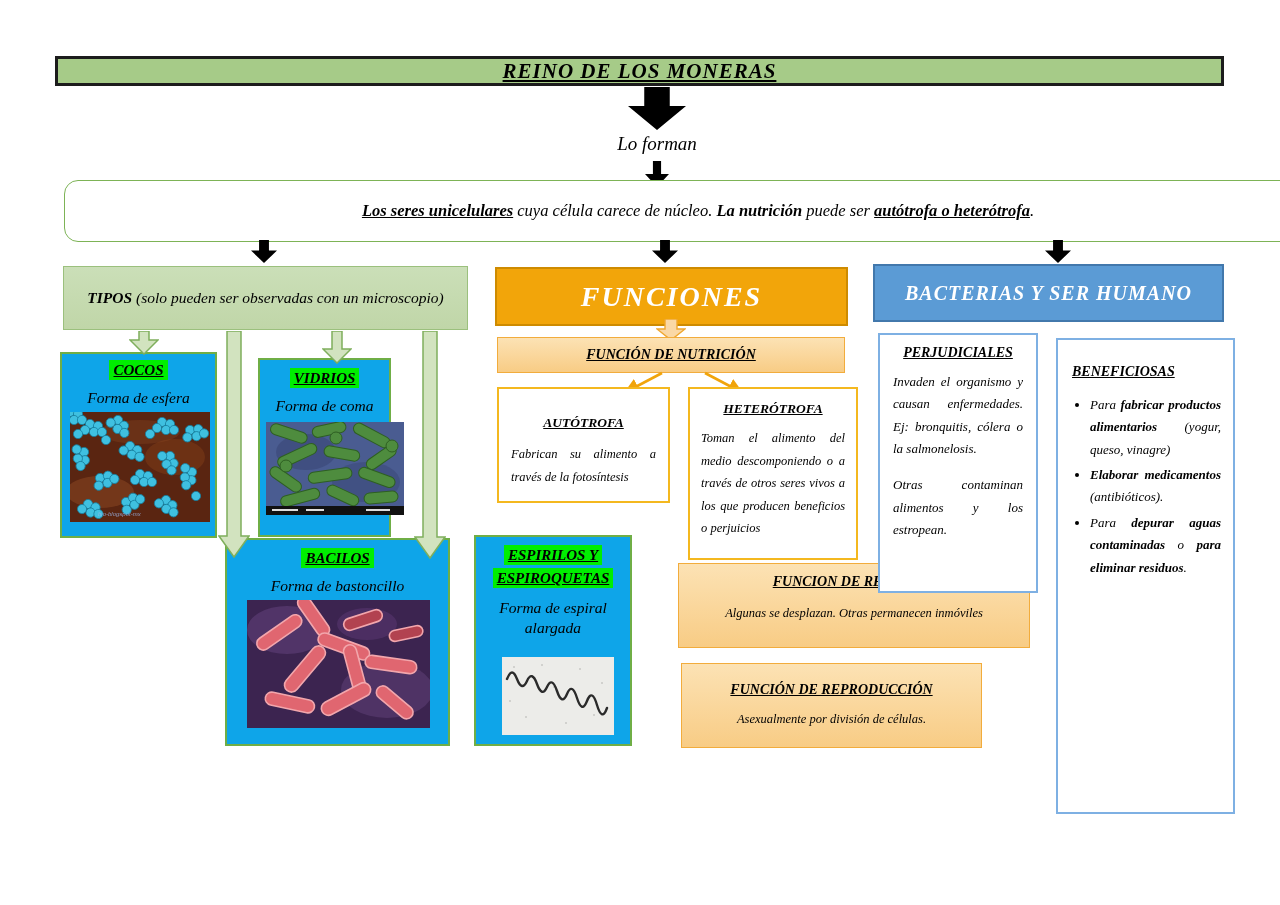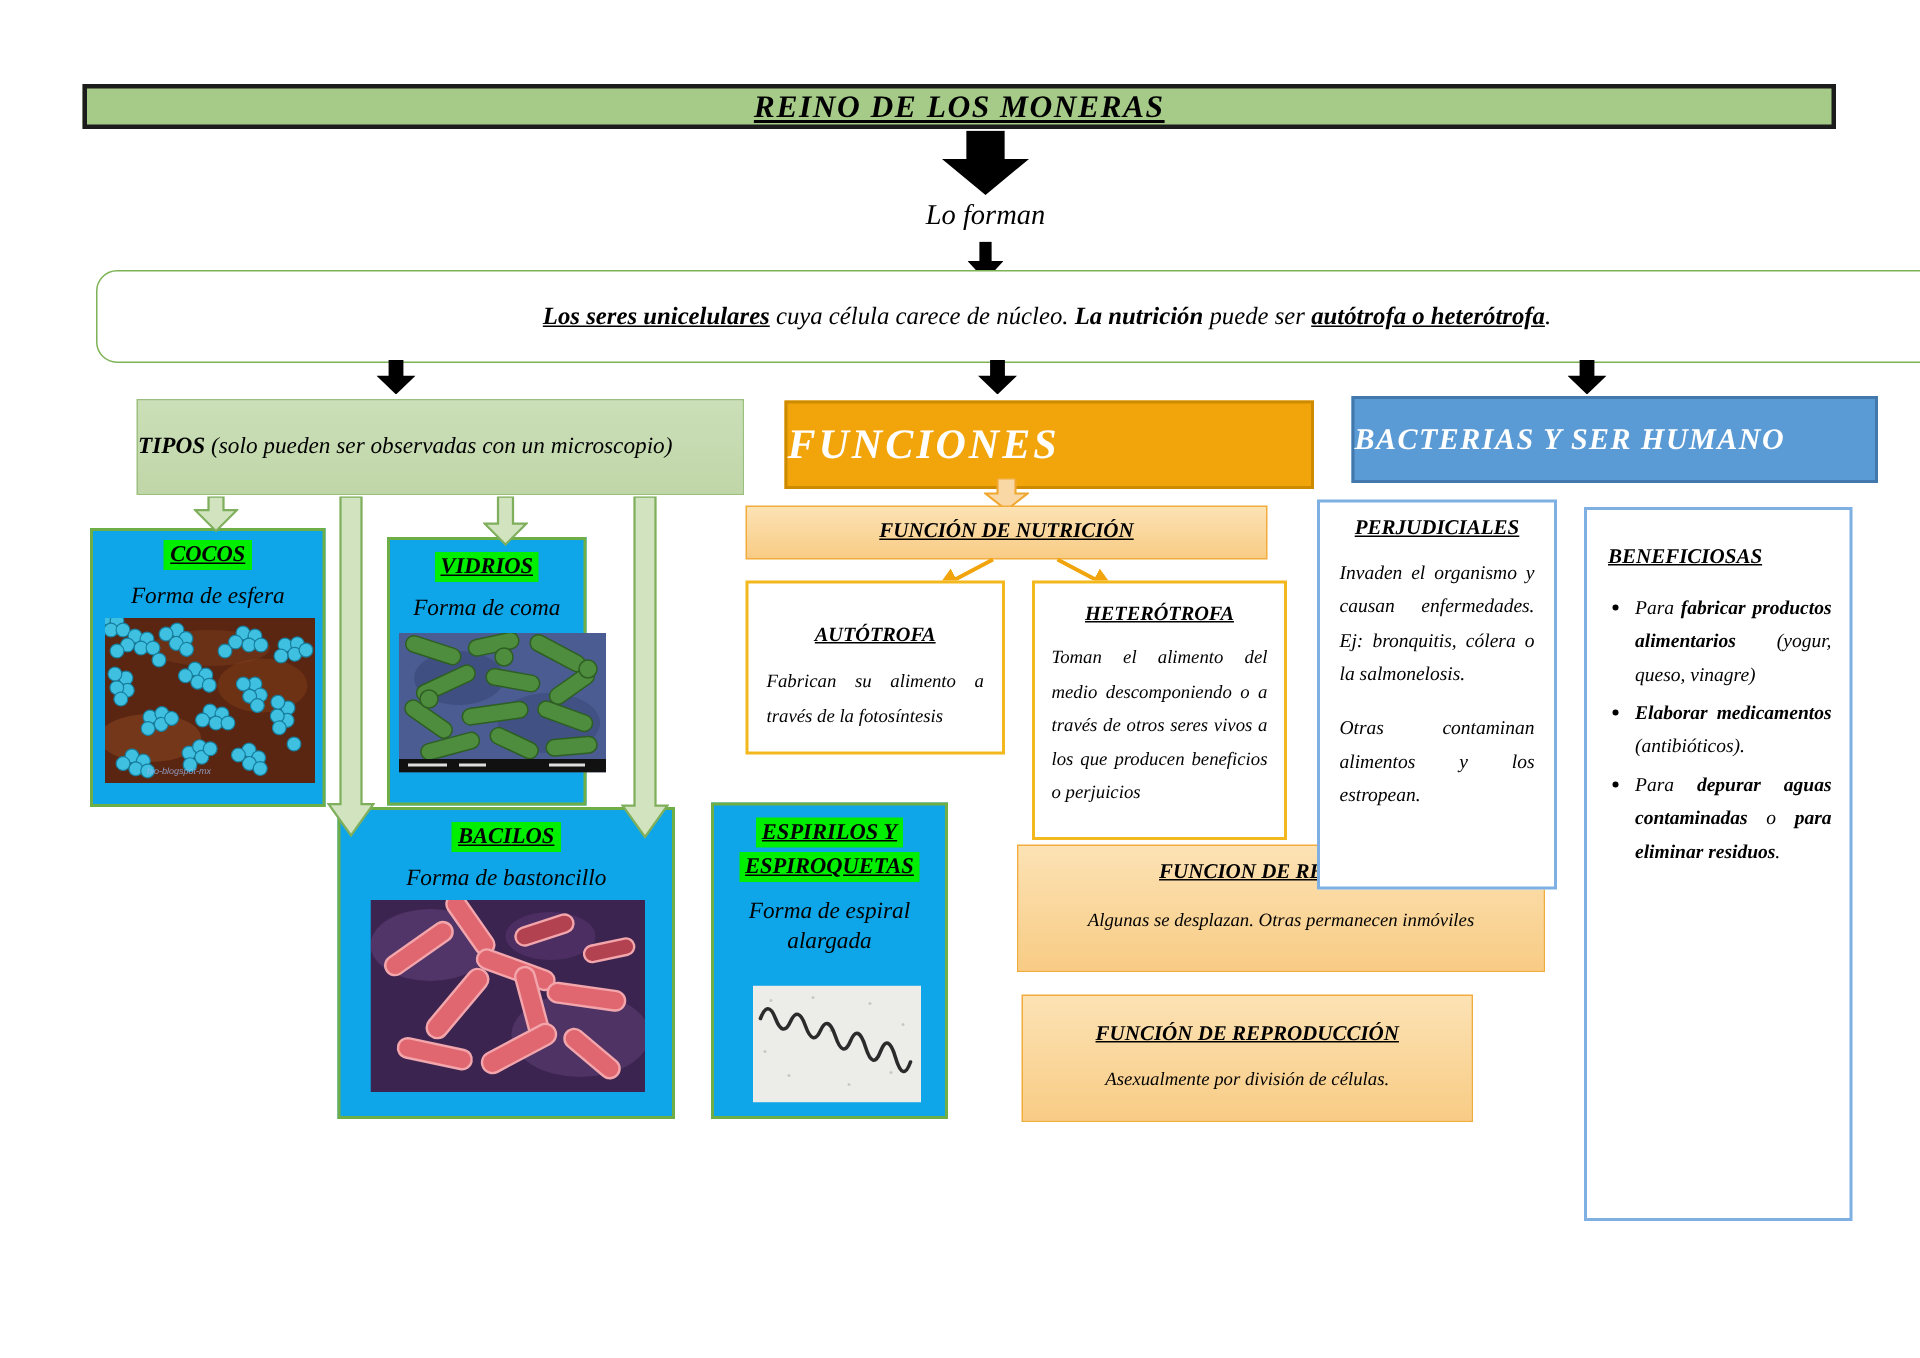--- a/index.html
+++ b/index.html
@@ -31,21 +31,21 @@
   
   .blk{background:#000;}
   .arrow-big{left:628px;top:87px;width:58px;height:43px;
     clip-path:polygon(28% 0,72% 0,72% 44%,100% 44%,50% 100%,0 44%,28% 44%);}
   .arrow-small{left:645px;top:161px;width:24px;height:26px;
     clip-path:polygon(33% 0,67% 0,67% 50%,100% 50%,50% 100%,0 50%,33% 50%);}
   .arrow-mid{width:26px;height:23px;top:240px;
     clip-path:polygon(31% 0,69% 0,69% 46%,100% 46%,50% 100%,0 46%,31% 46%);}
 
   
-  .hdr{box-sizing:border-box;display:flex;align-items:center;border-radius:0;margin-left:28px;}
+  .hdr{box-sizing:border-box;display:flex;align-items:center;justify-content:center;border-radius:0;}
   .hdr-tipos{left:63px;top:266px;width:405px;height:64px;background:linear-gradient(#CBDfb8,#C0d6a8);
     border:1.7px solid #9BC07D;font-size:15.5px;}
   .hdr-func{left:495px;top:267px;width:353px;height:59px;background:#F2A50A;
     border:2.5px solid #CE8B00;color:#fff;font-size:28px;font-weight:bold;letter-spacing:2px;}
   .hdr-bact{left:873px;top:264px;width:351px;height:58px;background:#5B9BD5;
     border:2.5px solid #4278AC;color:#fff;font-size:20px;font-weight:bold;letter-spacing:1px;}
 
   
   .card{box-sizing:border-box;background:#0ea5e9;border:2px solid #6FAE46;}
   .gcard-label{display:inline-block;background:#00EE00;padding:0 4px;

